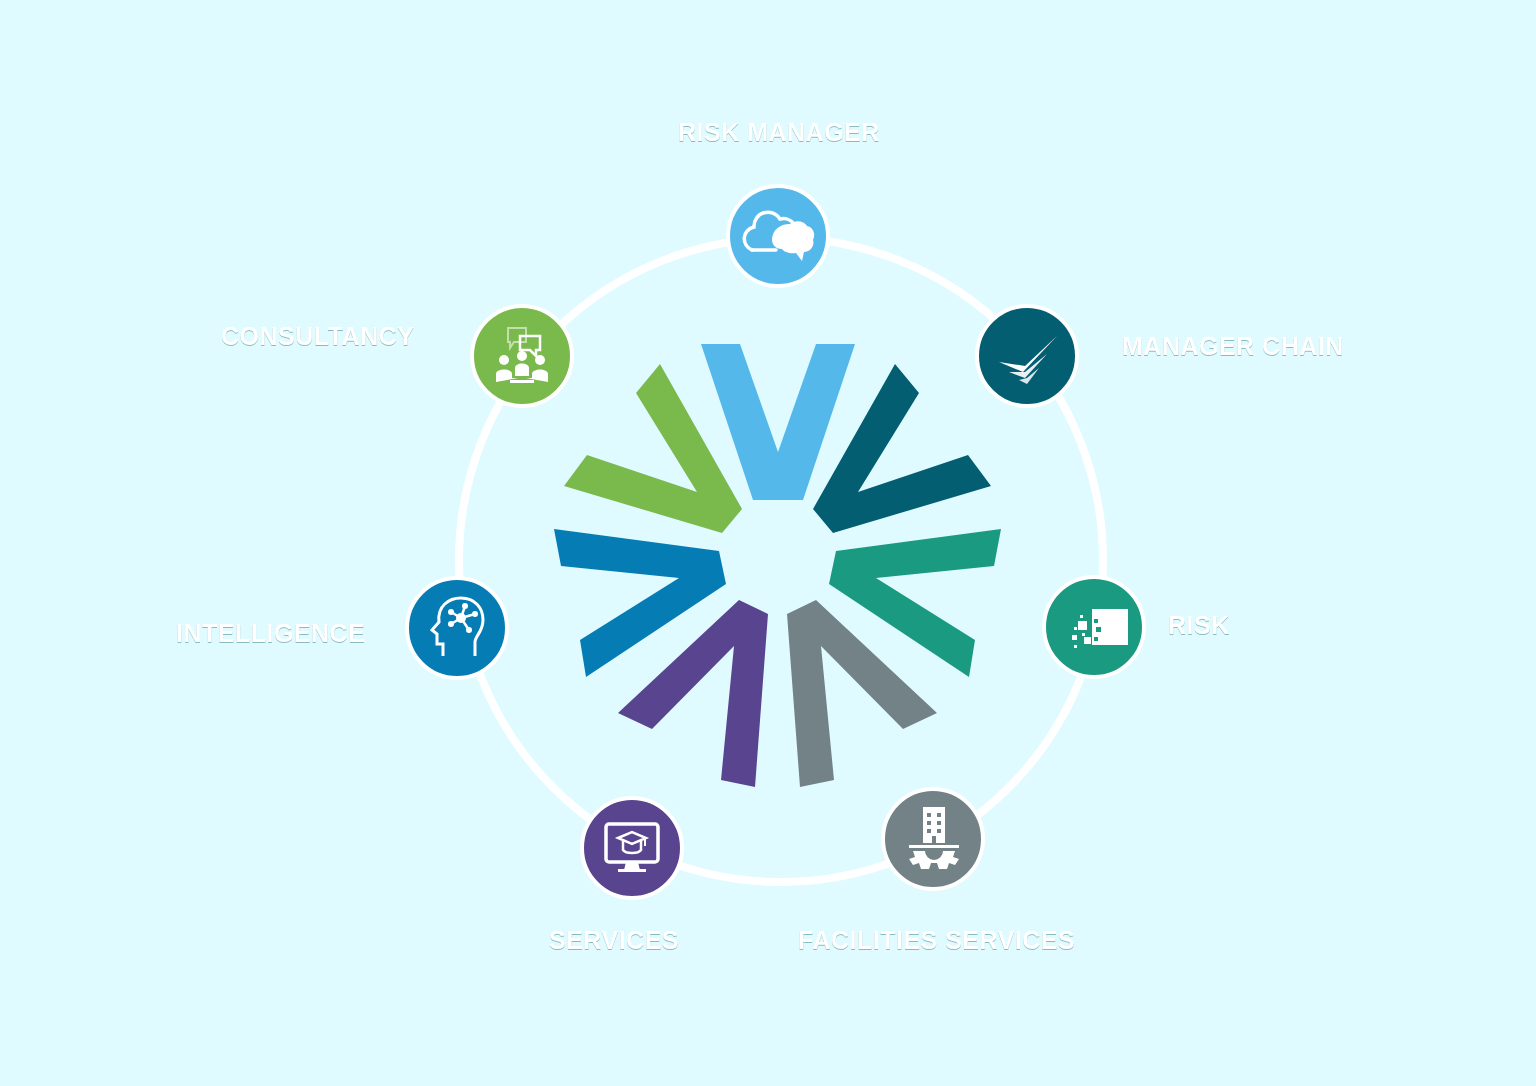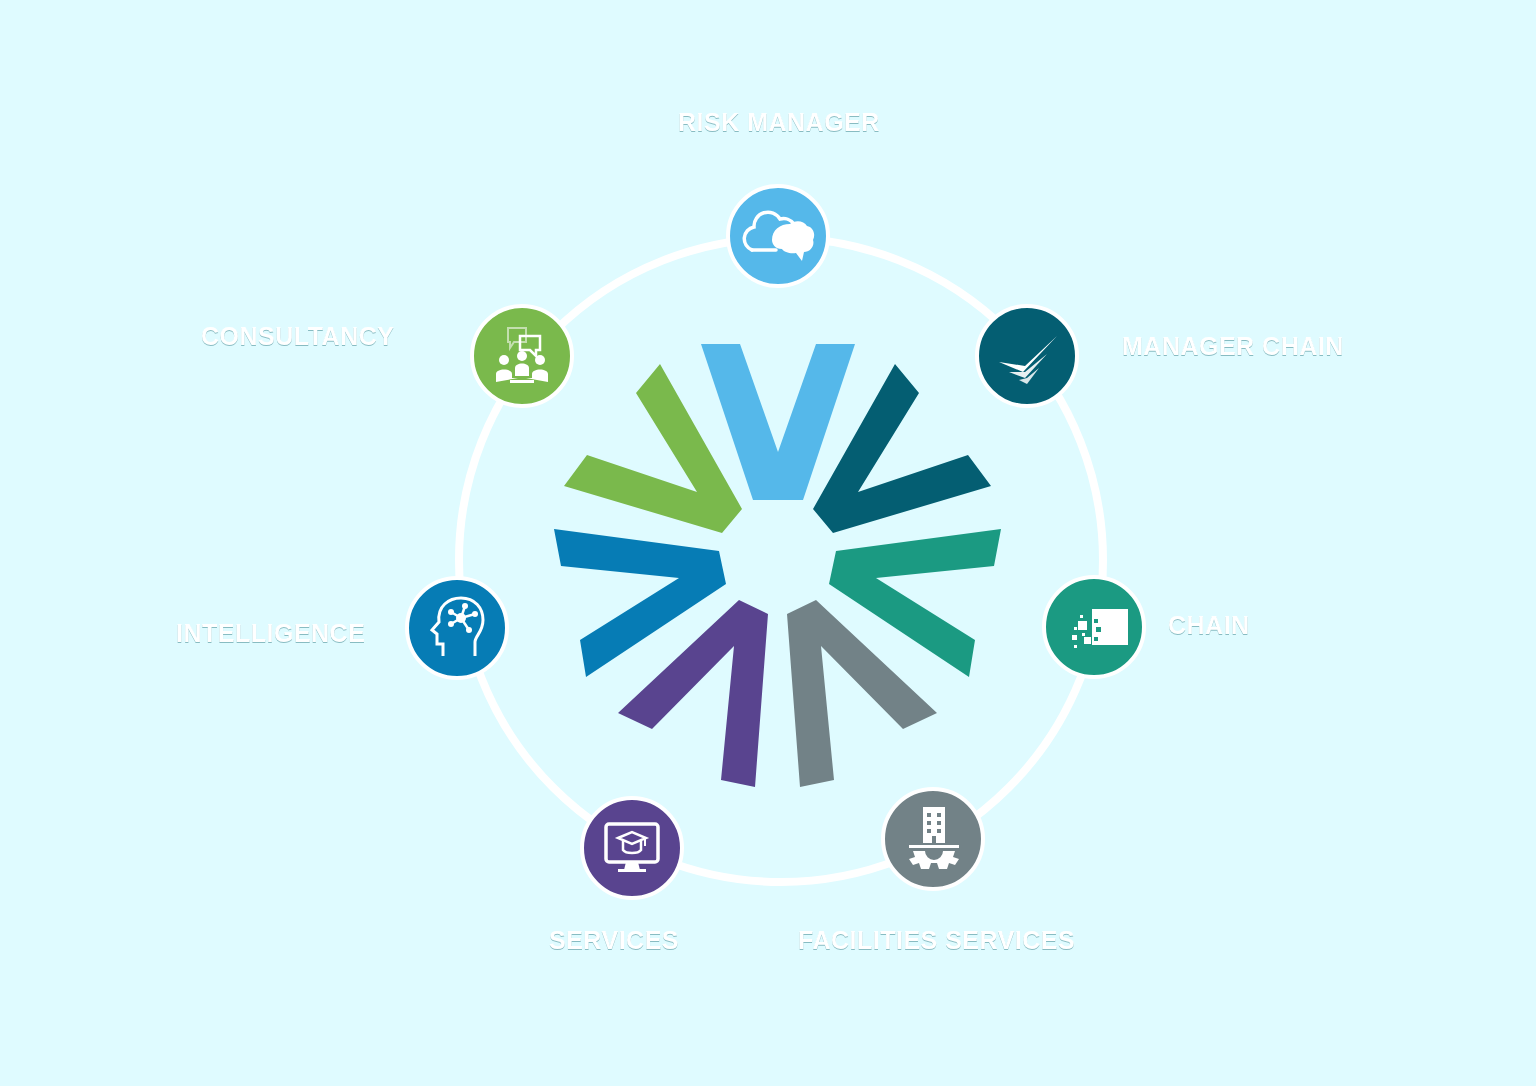--- a/index.html
+++ b/index.html
@@ -132,19 +132,19 @@
     <circle cx="24" cy="46" r="5" fill="#fff"></circle>
     <circle cx="42" cy="42" r="5" fill="#fff"></circle>
     <circle cx="60" cy="46" r="5" fill="#fff"></circle>
     <path d="M16 68 V60 C16 54 32 54 32 60 V64 H38" fill="#fff"></path>
     <path d="M35 62 V54 C35 48 49 48 49 54 V62 Z" fill="#fff"></path>
     <path d="M68 68 V60 C68 54 52 54 52 60 V64 H46" fill="#fff"></path>
     <rect x="30" y="66" width="24" height="3" fill="#fff"></rect>
   </svg>
 </div>
 
-<div class="label" id="label-0" style="left: 678px; top: 108px;">RISK MANAGER</div>
+<div class="label" id="label-0" style="left: 678px; top: 118px;">RISK MANAGER</div>
 <div class="label" id="label-1" style="left: 1122px; top: 332px;">MANAGER CHAIN</div>
-<div class="label" id="label-2" style="left: 1168px; top: 611px;">CHAIN</div>
+<div class="label" id="label-2" style="left: 1168px; top: 611px;">RISK</div>
 <div class="label" id="label-3" style="left: 798px; top: 926px;">FACILITIES SERVICES</div>
 <div class="label" id="label-4" style="left: 549px; top: 926px;">SERVICES</div>
 <div class="label" id="label-5" style="left: 176px; top: 619px; text-align: right;">INTELLIGENCE</div>
-<div class="label" id="label-6" style="left: 201px; top: 322px;">CONSULTANCY</div>
+<div class="label" id="label-6" style="left: 221px; top: 322px;">CONSULTANCY</div>
 
 </body></html>

